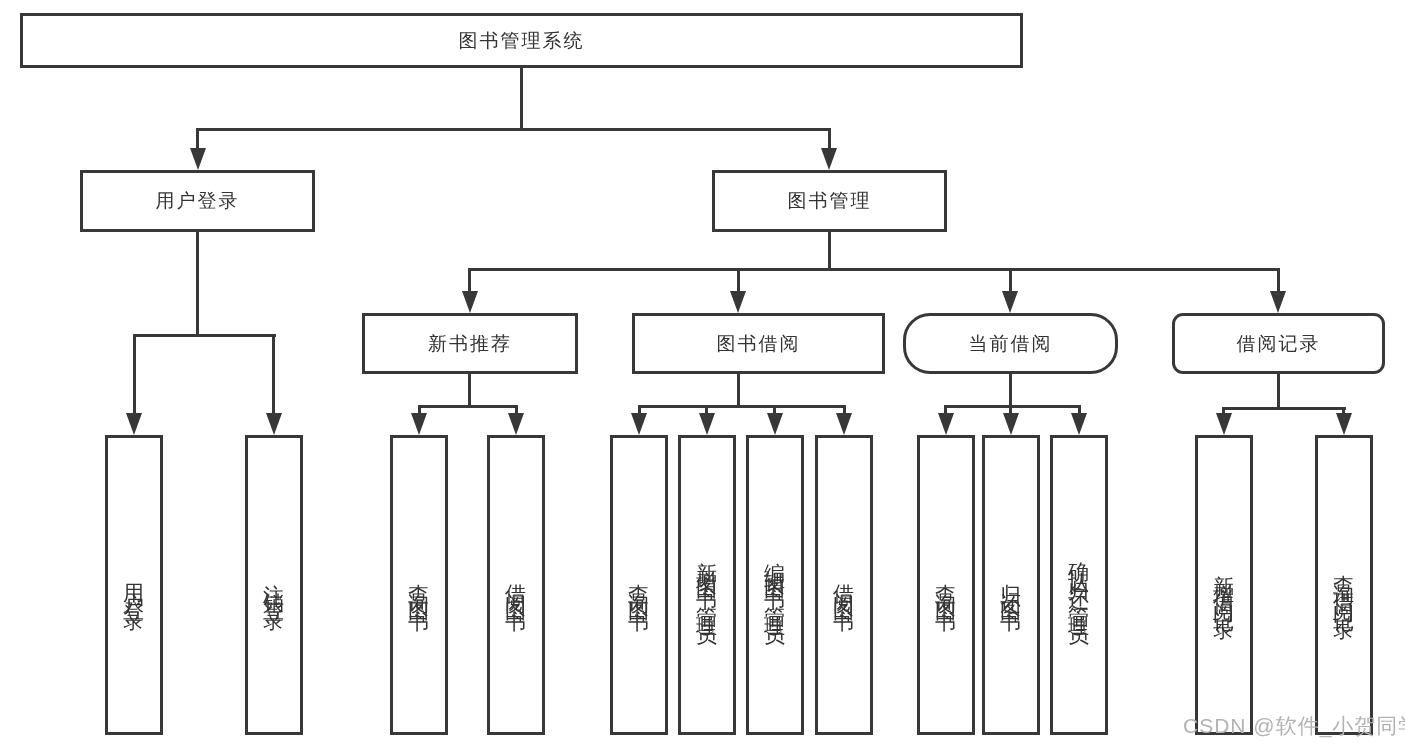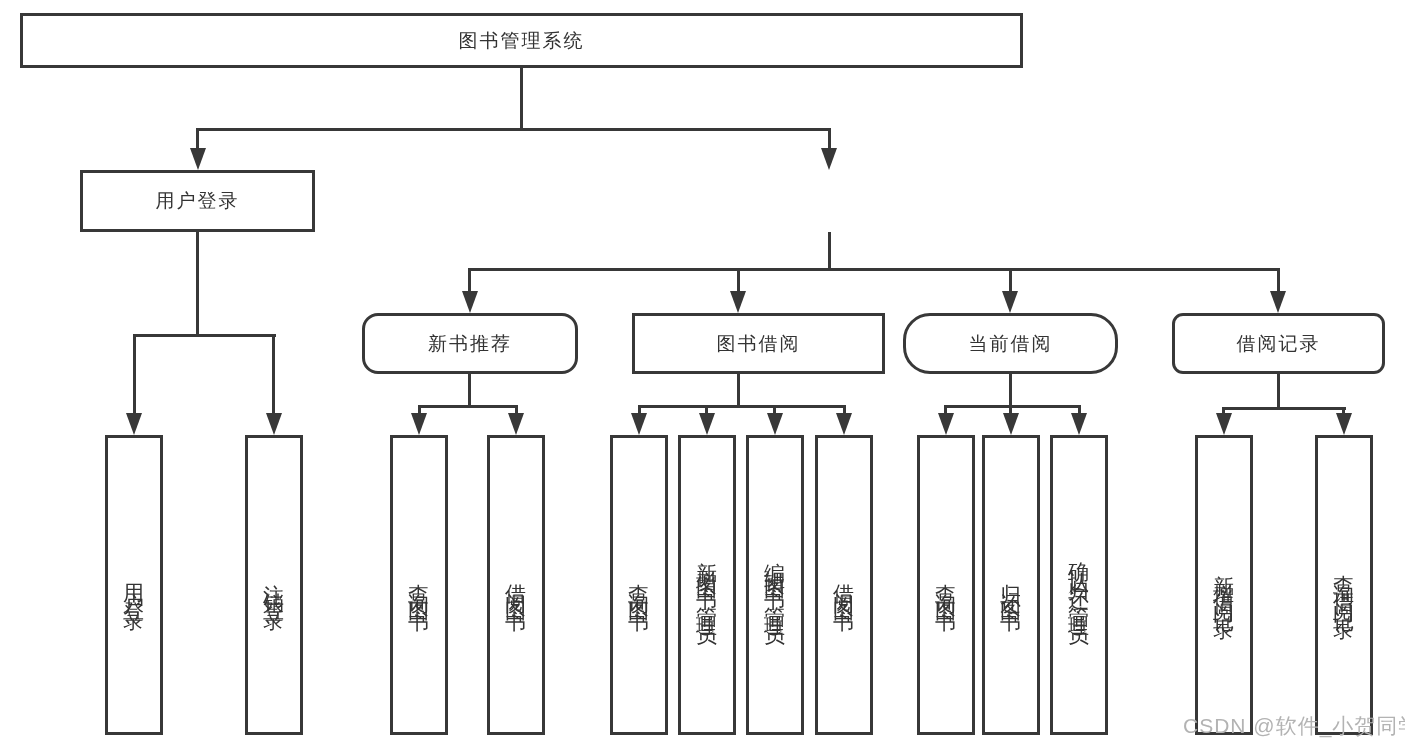--- a/index.html
+++ b/index.html
@@ -41,40 +41,43 @@
   <div class="ln" style="left:520px;top:68px;width:3px;height:63px;"></div>
   <div class="ln" style="left:196px;top:128px;width:635px;height:3px;"></div>
   <div class="ln" style="left:196px;top:128px;width:3px;height:24px;"></div>
   <div class="ln" style="left:828px;top:128px;width:3px;height:24px;"></div>
   <div class="arr" style="left:190px;top:148px;"></div>
   <div class="arr" style="left:821px;top:148px;"></div>
 
   <div class="box hbox" style="left:80px;top:170px;width:235px;height:62px;">
     <span>用户登录</span>
   </div>
+  <div class="box hbox" style="left:712px;top:170px;width:235px;height:62px;">
+    <span>图书管理</span>
+  </div>
 
   <div class="ln" style="left:196px;top:232px;width:3px;height:105px;"></div>
   <div class="ln" style="left:133px;top:334px;width:143px;height:3px;"></div>
   <div class="ln" style="left:133px;top:334px;width:3px;height:84px;"></div>
   <div class="ln" style="left:272px;top:334px;width:3px;height:84px;"></div>
   <div class="arr" style="left:126px;top:413px;"></div>
   <div class="arr" style="left:266px;top:413px;"></div>
 
   <div class="ln" style="left:828px;top:232px;width:3px;height:39px;"></div>
   <div class="ln" style="left:468px;top:268px;width:812px;height:3px;"></div>
   <div class="ln" style="left:468px;top:268px;width:3px;height:27px;"></div>
   <div class="ln" style="left:737px;top:268px;width:3px;height:27px;"></div>
   <div class="ln" style="left:1009px;top:268px;width:3px;height:27px;"></div>
   <div class="ln" style="left:1277px;top:268px;width:3px;height:27px;"></div>
   <div class="arr" style="left:462px;top:291px;"></div>
   <div class="arr" style="left:730px;top:291px;"></div>
   <div class="arr" style="left:1002px;top:291px;"></div>
   <div class="arr" style="left:1270px;top:291px;"></div>
 
-  <div class="box hbox" style="left:362px;top:313px;width:216px;height:61px;border-radius:16px;">
+  <div class="box hbox" style="left:362px;top:313px;width:216px;height:61px;">
     <span>新书推荐</span>
   </div>
   <div class="box hbox" style="left:632px;top:313px;width:253px;height:61px;">
     <span>图书借阅</span>
   </div>
   <div class="box hbox" style="left:903px;top:313px;width:215px;height:61px;border-radius:27px;">
     <span>当前借阅</span>
   </div>
   <div class="box hbox" style="left:1172px;top:313px;width:213px;height:61px;border-radius:11px;">
     <span>借阅记录</span>

